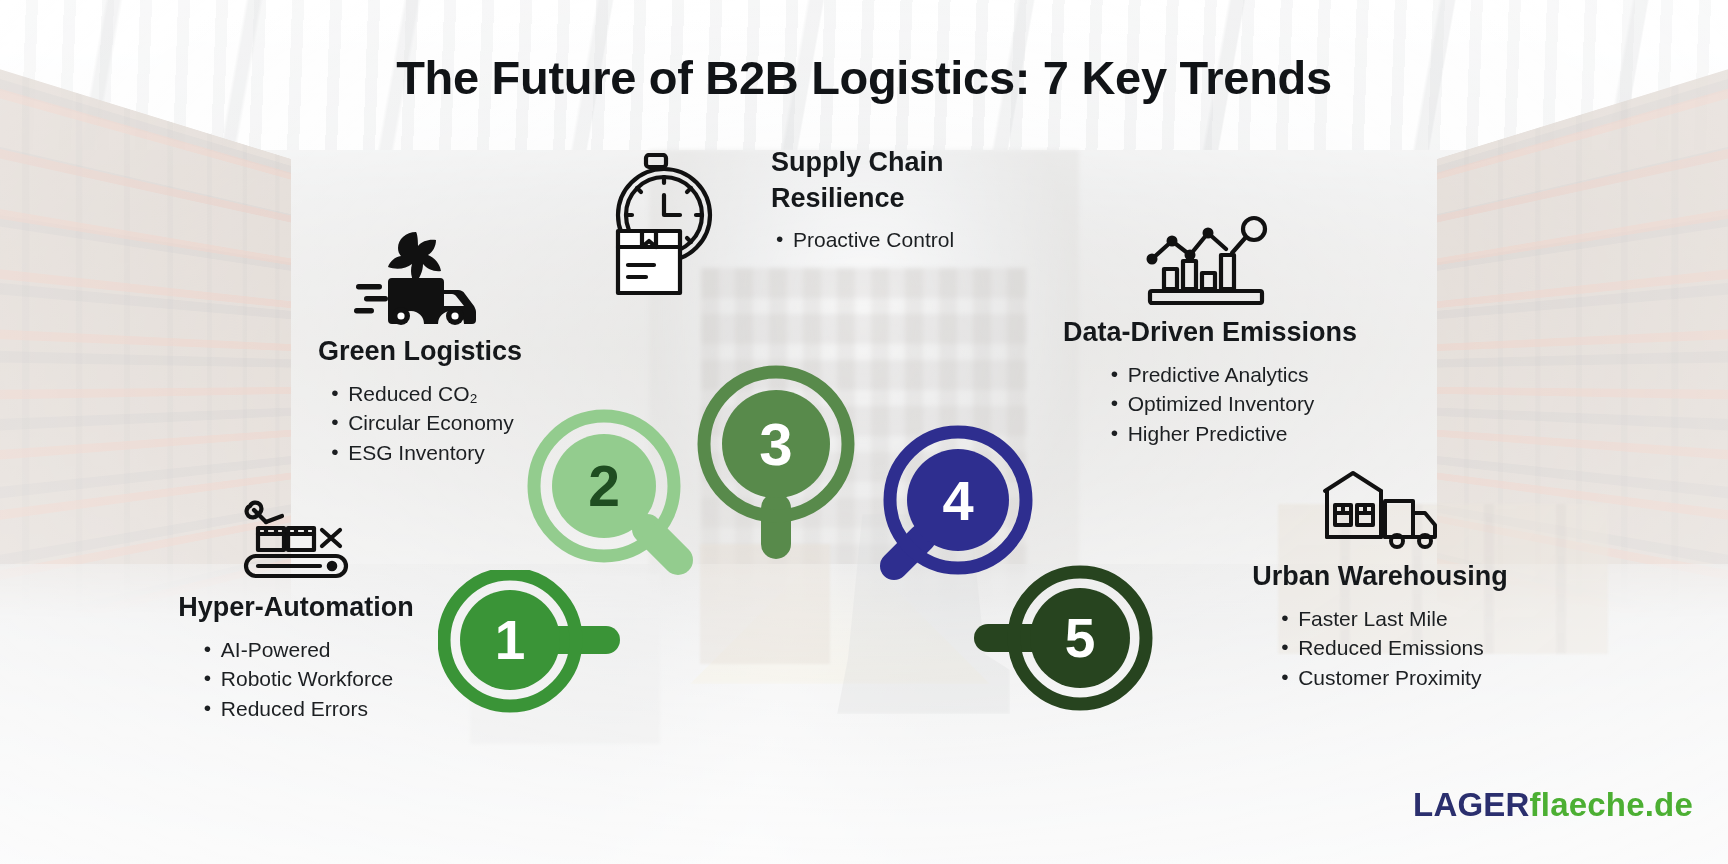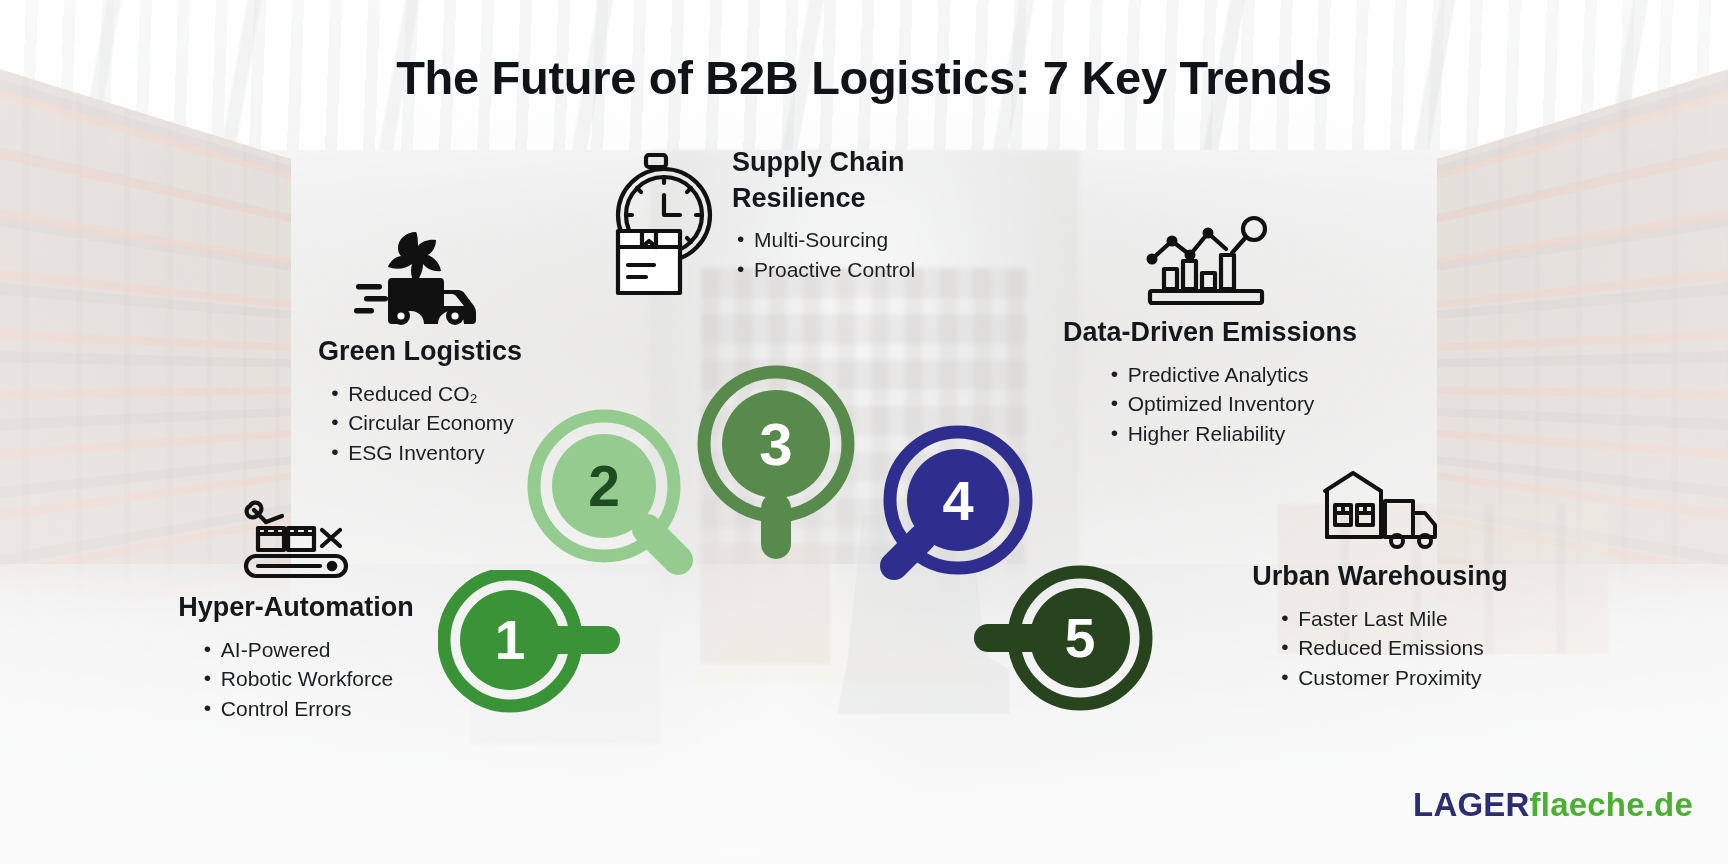--- a/index.html
+++ b/index.html
@@ -219,21 +219,21 @@
         <path d="M104 30 l-9 8 l9 8"></path>
         <rect x="10" y="56" width="100" height="20" rx="10"></rect>
         <path d="M22 66 h62"></path>
         <circle cx="96" cy="66" r="3.2" fill="#111"></circle>
       </svg>
     </div>
     <div class="heading">Hyper-Automation</div>
     <ul>
       <li>AI-Powered</li>
       <li>Robotic Workforce</li>
-      <li>Control Errors</li>
+      <li>Reduced Errors</li>
     </ul>
   </div>
 
   <div class="block center-align" id="blk-green">
     <div class="iconwrap">
       <svg width="132" height="102" viewBox="0 0 132 102" fill="#111">
         <path d="M62 4 c-10 0 -18 7 -18 16 c0 3 1 6 3 8 c-6 1 -11 5 -13 11 c8 3 18 2 24 -3 c-2 7 -1 14 3 19 c5 -5 8 -12 8 -19 c4 5 11 8 18 7 c-1 -7 -6 -13 -13 -16 c5 -3 8 -9 8 -15 c-7 -1 -14 1 -18 6 c-0 -8 -1 -13 -2 -14z"></path>
         <path d="M44 50 h42 a4 4 0 0 1 4 4 v8 h14 c3 0 5 1 7 4 l9 12 c1 2 2 4 2 6 v8 a4 4 0 0 1 -4 4 h-8 a13 13 0 0 0 -26 0 h-14 a13 13 0 0 0 -26 0 h-6 a4 4 0 0 1 -4 -4 V54 a4 4 0 0 1 4 -4 z M90 66 v12 h20 l-8 -10 c-1 -1 -2 -2 -4 -2 z"></path>
         <circle cx="47" cy="88" r="9"></circle>
           <circle cx="47" cy="88" r="3.6" fill="#fff"></circle>
@@ -262,24 +262,23 @@
           <circle cx="52" cy="62" r="38"></circle>
           <path d="M52 24 v6 M52 94 v6 M14 62 h6 M84 62 h6"></path>
           <path d="M25 35 l4 4 M75 85 l4 4 M79 35 l-4 4 M29 85 l-4 4"></path>
           <path d="M52 42 v20 h16"></path>
           <rect x="6" y="78" width="62" height="62" fill="#fff"></rect>
           <path d="M6 94 h62"></path>
           <path d="M30 78 v16 l7 -6 l7 6 v-16"></path>
           <path d="M16 112 h26 M16 124 h18"></path>
         </svg>
       </div>
-      <div style="flex:1 1 auto;">
+      <div style="flex:1 1 auto;margin-left:39px;">
         <div class="heading" style="max-width:230px;">Supply Chain Resilience</div>
         <ul>
-          <li>Multi-Sourcing</li>
           <li>Proactive Control</li>
         </ul>
       </div>
     </div>
   </div>
 
   <div class="block center-align" id="blk-data">
     <div class="iconwrap">
       <svg width="128" height="96" viewBox="0 0 128 96" fill="none" stroke="#111" stroke-width="4.2" stroke-linecap="round" stroke-linejoin="round">
         <circle cx="108" cy="14" r="11"></circle>
@@ -293,21 +292,21 @@
         <rect x="37" y="46" width="13" height="28"></rect>
         <rect x="56" y="58" width="13" height="16"></rect>
         <rect x="75" y="40" width="13" height="34"></rect>
         <rect x="4" y="76" width="112" height="12" rx="2"></rect>
       </svg>
     </div>
     <div class="heading">Data-Driven Emissions</div>
     <ul>
       <li>Predictive Analytics</li>
       <li>Optimized Inventory</li>
-      <li>Higher Reliability</li>
+      <li>Higher Predictive</li>
     </ul>
   </div>
 
   <div class="block center-align" id="blk-urban">
     <div class="iconwrap">
       <svg width="122" height="90" viewBox="0 0 122 90" fill="none" stroke="#111" stroke-width="4" stroke-linecap="round" stroke-linejoin="round">
         <path d="M6 26 L34 8 L62 26"></path>
         <path d="M8 26 v46 h54 V26"></path>
         <rect x="16" y="40" width="16" height="20"></rect>
         <path d="M16 48 h16 M24 40 v8"></path>

